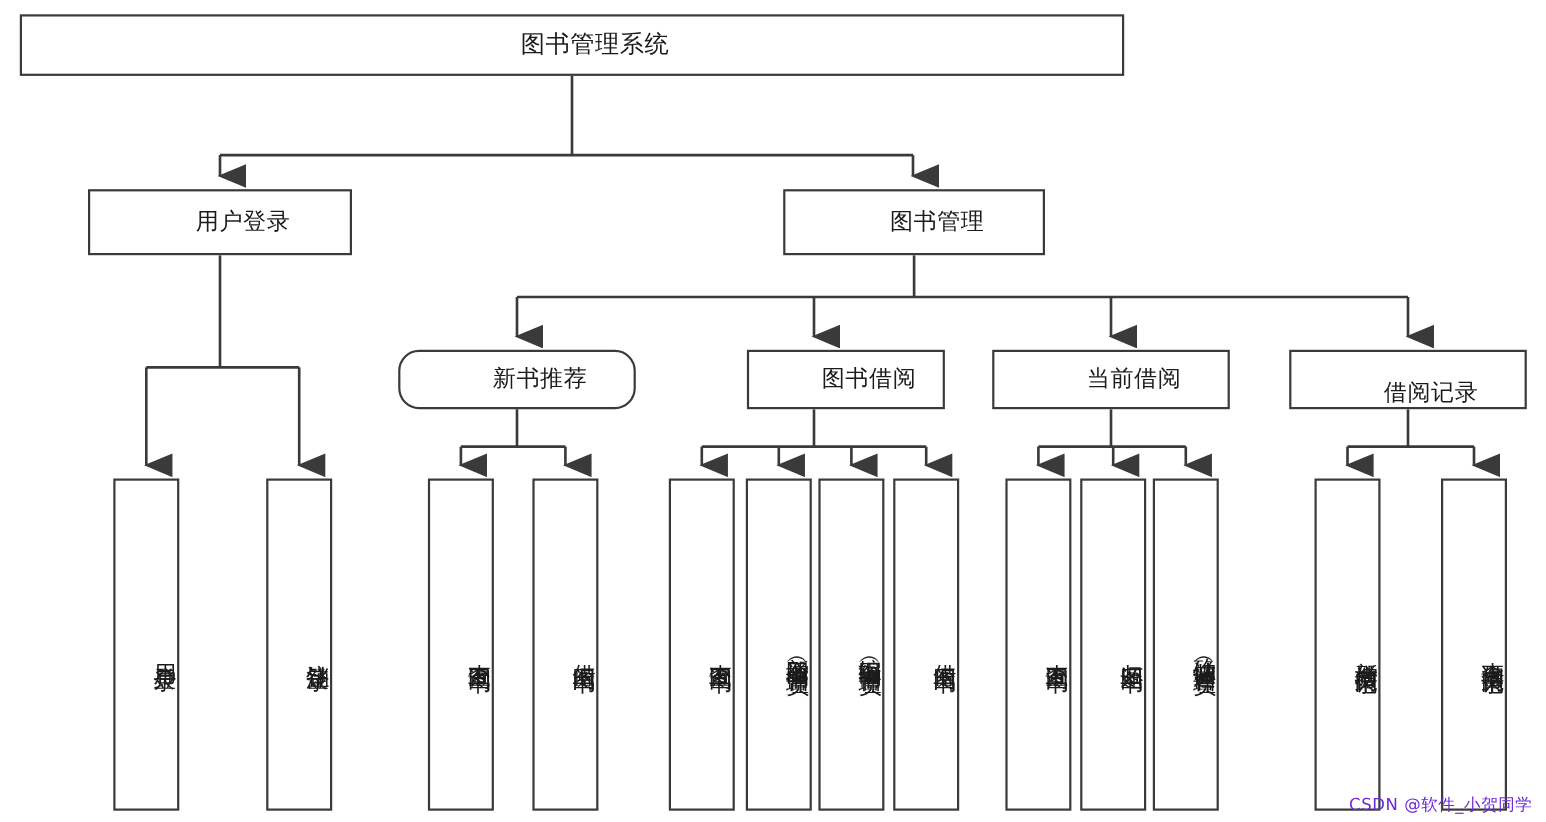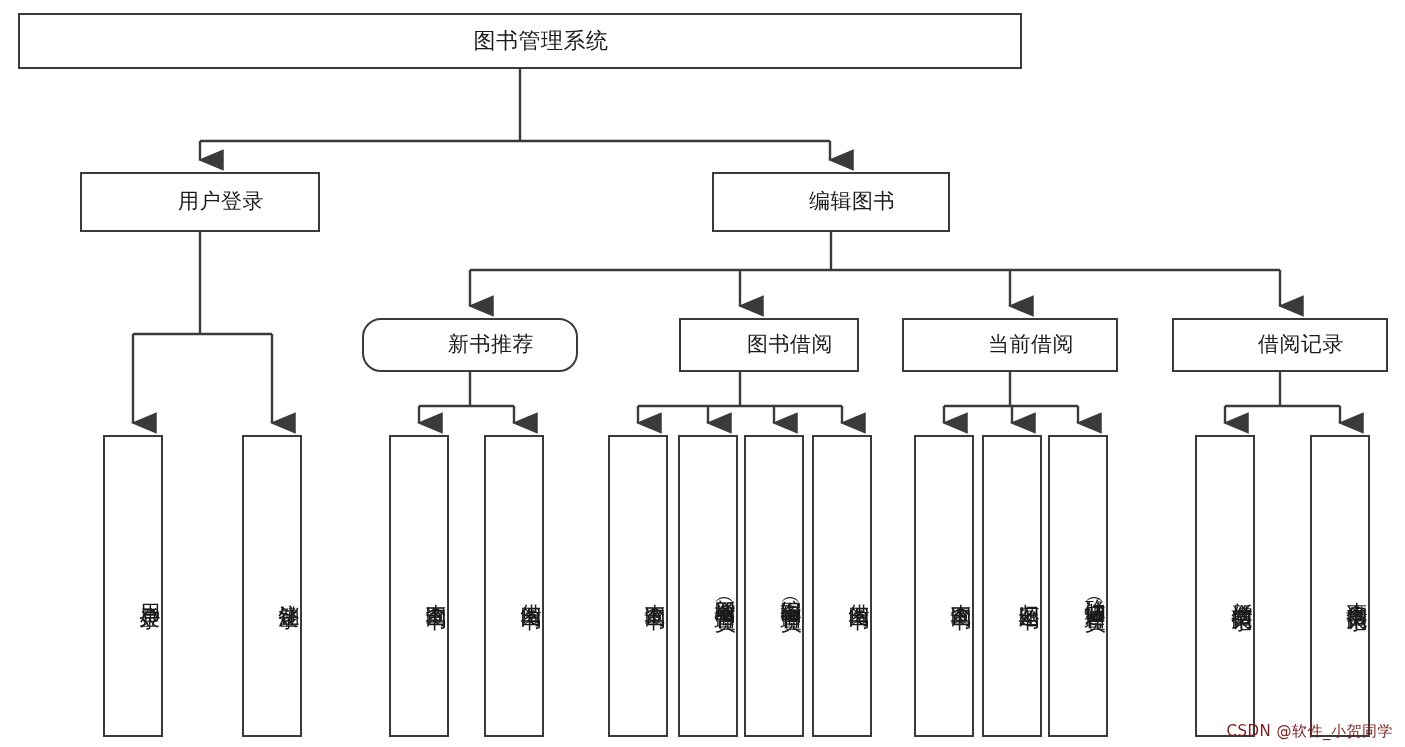--- a/index.html
+++ b/index.html
@@ -57,21 +57,21 @@
   .node.vert .vlabel {
     writing-mode: vertical-rl;
     text-orientation: upright;
     white-space: nowrap;
   }
   .watermark {
     position: absolute;
     right: 12px;
     bottom: 6px;
     font-size: 15px;
-    color: #7f1d1d;
+    color: #6d28d9;
     letter-spacing: 0.5px;
     user-select: none;
   }
 </style>
 </head>
 <body>
 
 <div id="canvas">
 
   <svg id="wires" viewBox="0 0 1405 747" xmlns="http://www.w3.org/2000/svg">
@@ -125,33 +125,33 @@
   </svg>
 
   <div class="node horiz root" style="left: 18px; top: 13px; width: 1004px; height: 56px;">
     <span>图书管理系统</span>
   </div>
 
   <div class="node horiz" style="left: 80px; top: 172px; width: 240px; height: 60px;">
     <span>用户登录</span>
   </div>
   <div class="node horiz" style="left: 712px; top: 172px; width: 238px; height: 60px;">
-    <span>编辑图书</span>
+    <span>图书管理</span>
   </div>
 
   <div class="node horiz" style="left: 362px; top: 318px; width: 216px; height: 54px; border-radius: 19px;">
     <span>新书推荐</span>
   </div>
   <div class="node horiz" style="left: 632px; top: 318px; width: 180px; height: 54px; margin-left: 47px;">
     <span>图书借阅</span>
   </div>
   <div class="node horiz" style="left: 902px; top: 318px; width: 216px; height: 54px; align-items: center;">
     <span>当前借阅</span>
   </div>
-  <div class="node horiz" style="left: 1172px; top: 318px; width: 216px; height: 54px;">
+  <div class="node horiz" style="left: 1172px; top: 318px; width: 216px; height: 54px; align-items: flex-end;">
     <span>借阅记录</span>
   </div>
 
   <div class="node vert" style="left: 103px; top: 435px; width: 60px; height: 302px;">
     <span class="vlabel">用户登录</span>
   </div>
   <div class="node vert" style="left: 242px; top: 435px; width: 60px; height: 302px;">
     <span class="vlabel">注销登录</span>
   </div>
   <div class="node vert" style="left: 389px; top: 435px; width: 60px; height: 302px;">

